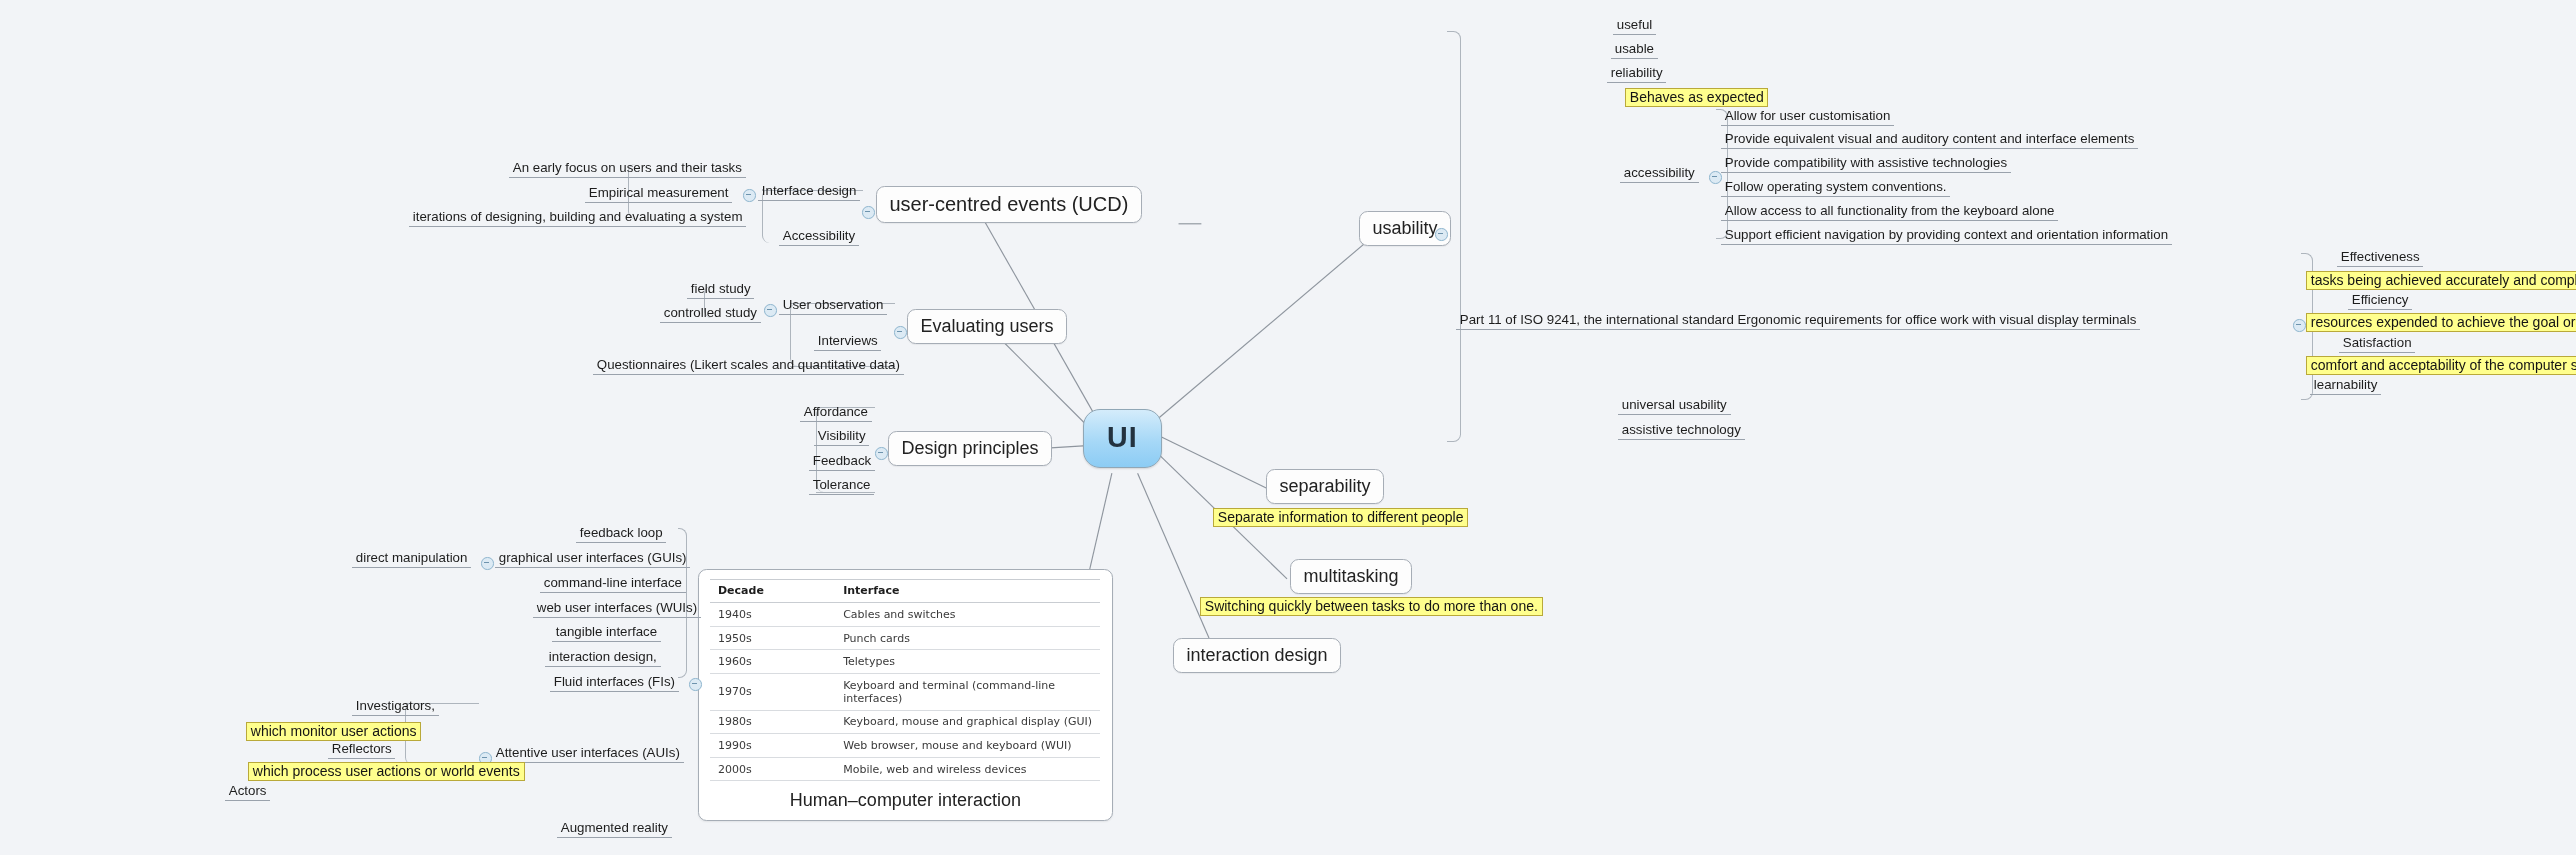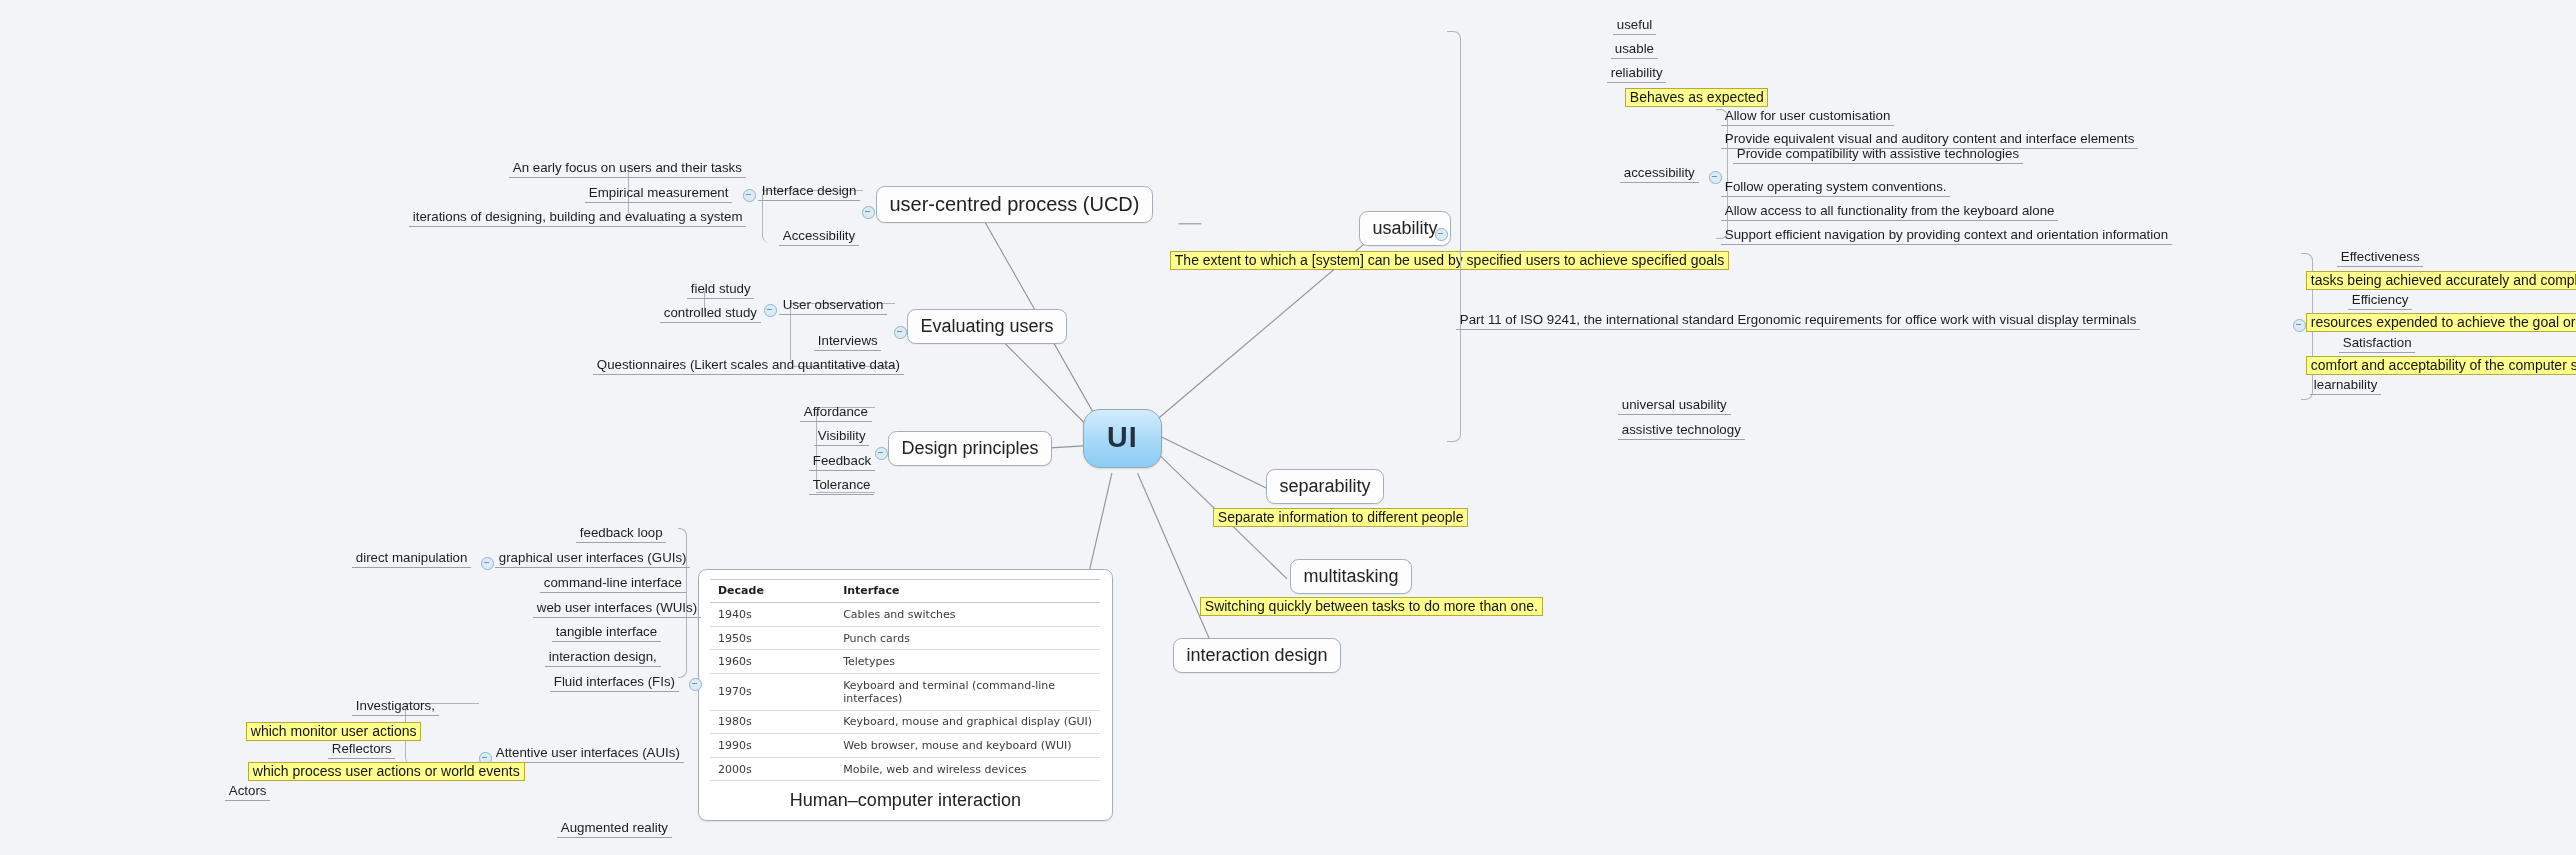--- a/index.html
+++ b/index.html
@@ -116,21 +116,21 @@
       <line x1="1218" y1="478" x2="1352" y2="608"></line>
       <line x1="1195" y1="497" x2="1270" y2="670"></line>
       <line x1="1168" y1="497" x2="1120" y2="705"></line>
       <line x1="1216" y1="440" x2="1452" y2="240"></line>
       <line x1="1238" y1="235" x2="1262" y2="235"></line>
     </g>
   </svg>
 
   <div class="node root" style="left:1083px;top:409px;">UI</div>
 
-  <div class="node box" style="left:876px;top:186px;">user-centred process (UCD)</div>
+  <div class="node box" style="left:876px;top:186px;">user-centred events (UCD)</div>
   <div class="handle" style="left:862px;top:206px;"></div>
 
   <div class="bracket" style="left:762px;top:189px;width:100px;height:54px;border-top:none;border-bottom:none;"></div>
   <div class="bracket" style="left:762px;top:189px;width:100px;height:1px;border-bottom:1.2px solid #aeb5bd;border-top:none;border-left:1.2px solid #aeb5bd;border-radius:0;"></div>
 
   <div class="node leaf small" style="left:758px;top:183px;">Interface design</div>
   <div class="handle" style="left:743px;top:189px;"></div>
 
   <div class="node leaf small" style="left:779px;top:228px;">Accessibility</div>
 
@@ -235,36 +235,35 @@
   <div class="bracket" style="left:405px;top:765px;width:74px;height:1px;border:none;border-top:1.2px solid #aeb5bd;border-radius:0;"></div>
 
   <div class="node leaf small" style="left:352px;top:698px;">Investigators,</div>
   <div class="node note" style="left:246px;top:722px;">which monitor user actions</div>
   <div class="node leaf small" style="left:328px;top:741px;">Reflectors</div>
   <div class="node note" style="left:248px;top:762px;">which process user actions or world events</div>
   <div class="node leaf small" style="left:225px;top:783px;">Actors</div>
 
   <div class="node box mid" style="left:1359px;top:211px;">usability</div>
   <div class="handle" style="left:1435px;top:228px;"></div>
-  <div class="node note" style="left:1170px;top:251px;">The extent to which a [system] can be used by specified users to achieve specified goals</div>
 
   <div class="bracket" style="left:1447px;top:31px;width:13.3px;height:409px;border-left:none;border-right:1.2px solid #aeb5bd;border-radius:0 7.6px 7.6px 0;"></div>
 
   <div class="node leaf small" style="left:1613px;top:17px;">useful</div>
   <div class="node leaf small" style="left:1611px;top:41px;">usable</div>
   <div class="node leaf small" style="left:1607px;top:65px;">reliability</div>
   <div class="node note" style="left:1625px;top:88px;">Behaves as expected</div>
 
   <div class="node leaf small" style="left:1620px;top:165px;">accessibility</div>
   <div class="handle" style="left:1709px;top:171px;"></div>
   <div class="bracket" style="left:1716px;top:109px;width:11.4px;height:128px;border-left:none;border-right:1.2px solid #aeb5bd;border-radius:0 7.6px 7.6px 0;"></div>
 
   <div class="node leaf small" style="left:1721px;top:108px;">Allow for user customisation</div>
   <div class="node leaf small" style="left:1721px;top:131px;">Provide equivalent visual and auditory content and interface elements</div>
-  <div class="node leaf small" style="left:1721px;top:146px;margin-left:12px;">Provide compatibility with assistive technologies</div>
+  <div class="node leaf small" style="left:1721px;top:155px;">Provide compatibility with assistive technologies</div>
   <div class="node leaf small" style="left:1721px;top:179px;">Follow operating system conventions.</div>
   <div class="node leaf small" style="left:1721px;top:203px;">Allow access to all functionality from the keyboard alone</div>
   <div class="node leaf small" style="left:1721px;top:227px;">Support efficient navigation by providing context and orientation information</div>
 
   <div class="node leaf small" style="left:1456px;top:312px;">Part 11 of ISO 9241, the international standard Ergonomic requirements for office work with visual display terminals</div>
   <div class="handle" style="left:2293px;top:319px;"></div>
   <div class="bracket" style="left:2301px;top:253px;width:11.4px;height:145px;border-left:none;border-right:1.2px solid #aeb5bd;border-radius:0 7.6px 7.6px 0;"></div>
 
   <div class="node leaf small" style="left:2337px;top:249px;">Effectiveness</div>
   <div class="node note" style="left:2306px;top:271px;">tasks being achieved accurately and completely.</div>

